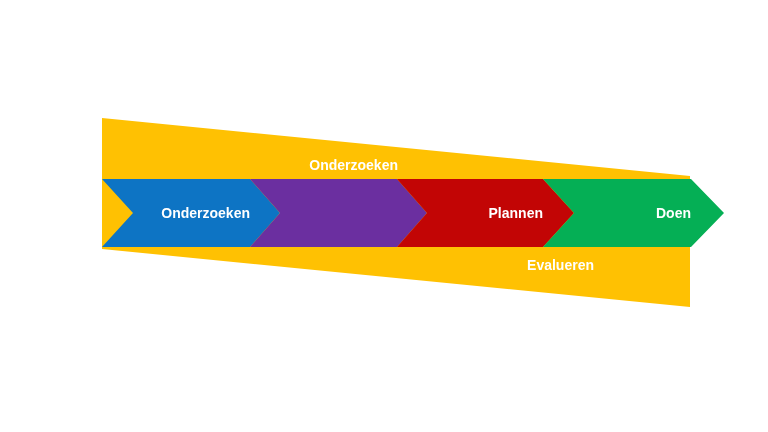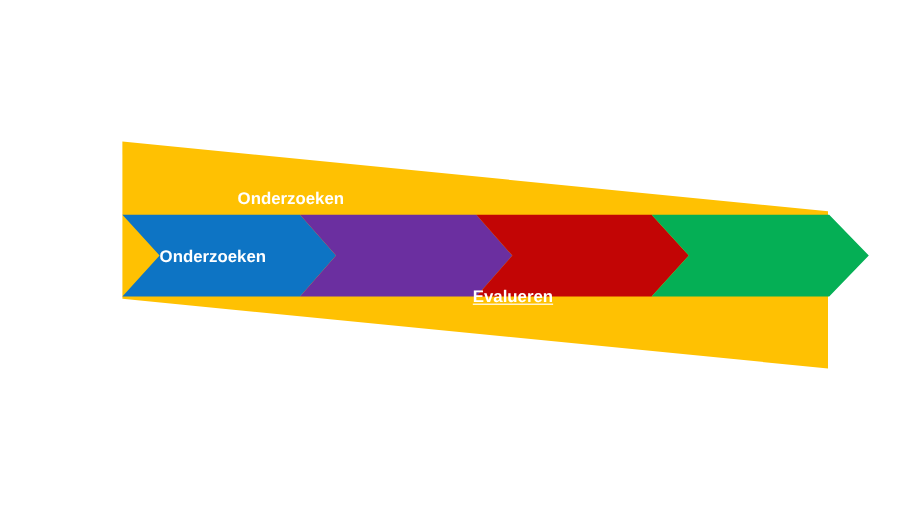--- a/index.html
+++ b/index.html
@@ -19,26 +19,26 @@
     position: absolute;
     left: 0;
     top: 0;
   }
   .label {
     position: absolute;
     color: #ffffff;
     font-weight: bold;
     font-size: 14px;
     line-height: 17px;
-    text-align: left;
+    text-align: right;
     white-space: nowrap;
     pointer-events: none;
   }
   .band-label-top    { left: 198px; top: 157px; width: 200px; }
-  .band-label-bottom { left: 394px; top: 239px; width: 200px; text-decoration: underline; }
+  .band-label-bottom { left: 394px; top: 257px; width: 200px; }
   .step-label-1 { left: 133px; top: 205px; width: 117px; }
   .step-label-2 { left: 280px; top: 205px; width: 117px; }
   .step-label-3 { left: 427px; top: 205px; width: 116px; }
   .step-label-4 { left: 575px; top: 205px; width: 116px; }
 </style>
 </head>
 <body>
 
 <div class="slide">
 
@@ -50,17 +50,19 @@
     <polygon points="250,179 397,179 427,213 397,247 250,247 280,213" fill="#6B2FA0"></polygon>
     <polygon points="397,179 543,179 574,213 543,247 397,247 427,213" fill="#C20505"></polygon>
     <polygon points="543,179 691,179 724,213 691,247 543,247 574,213" fill="#05AF55"></polygon>
   </svg>
 
   <div class="label band-label-top">Onderzoeken</div>
 
   <div class="label step-label-1">Onderzoeken</div>
 
 
+  <div class="label step-label-3">Plannen</div>
 
+  <div class="label step-label-4">Doen</div>
 
   <div class="label band-label-bottom">Evalueren</div>
 
 </div>
 
 </body></html>

